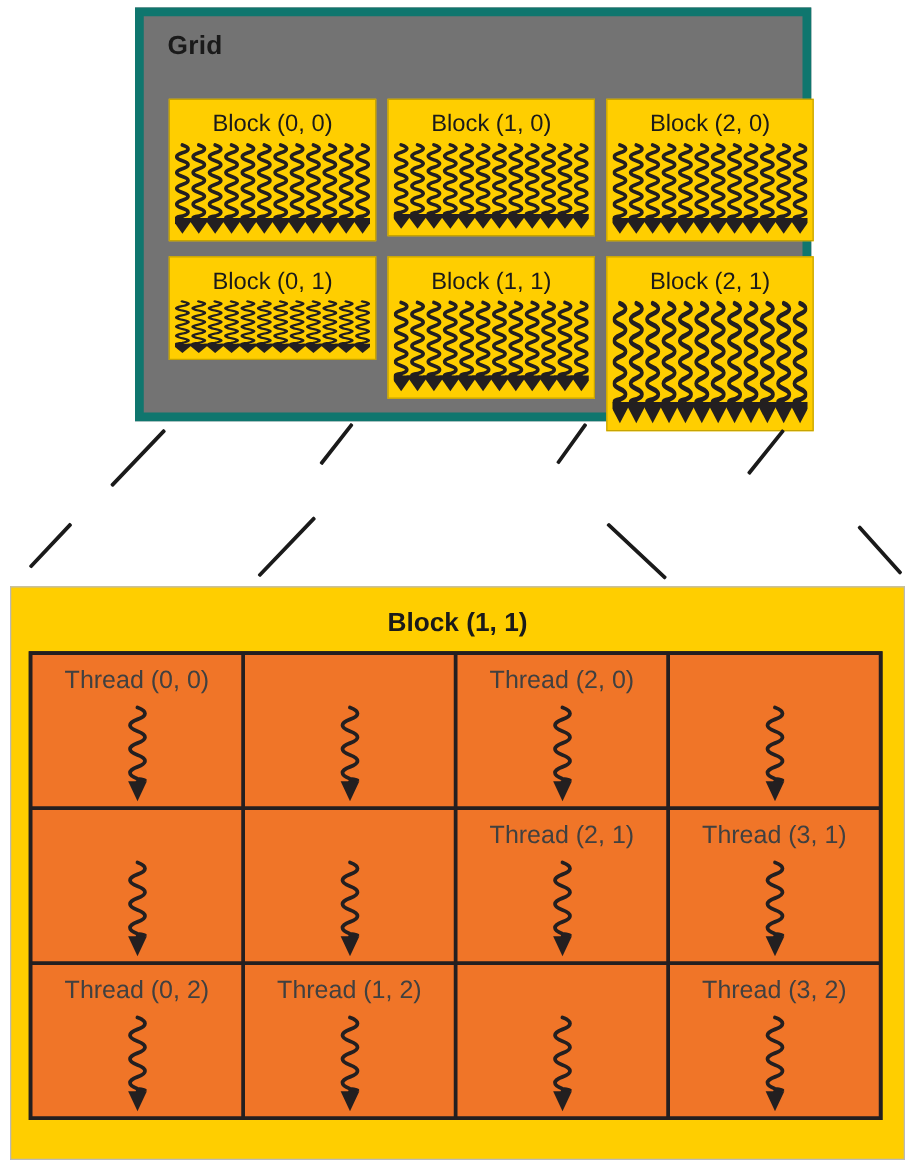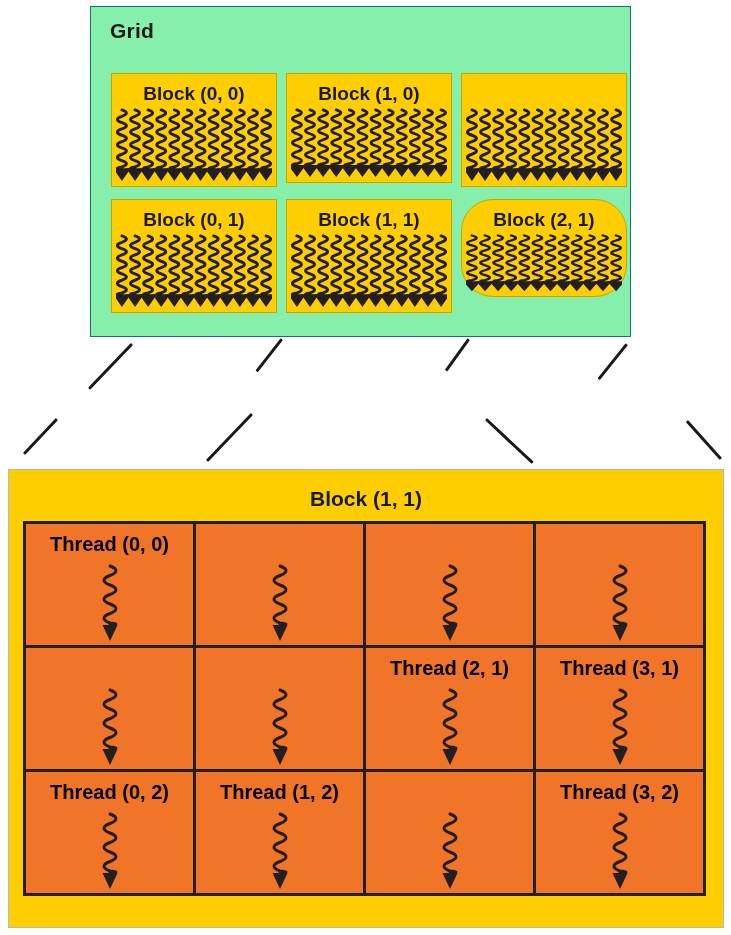--- a/index.html
+++ b/index.html
@@ -11,26 +11,26 @@
     width: 731px;
     height: 935px;
     position: relative;
     overflow: hidden;
     font-family: "Liberation Sans", sans-serif;
   }
 
   
   #grid-panel {
     position: absolute;
-    left: 90px;
+    left: 108px;
     top: 6px;
     width: 541px;
     height: 331px;
-    background: #86efac;
-    border: 1px solid #0f766e;
+    background: #737373;
+    border: 7px solid #0f766e;
     box-sizing: border-box;
   }
   #grid-label {
     position: absolute;
     left: 19px;
     top: 12px;
     font-size: 21px;
     font-weight: bold;
     color: #1a1a1a;
     letter-spacing: 0.2px;
@@ -42,21 +42,21 @@
     border: 1px solid #c7a400;
     box-sizing: border-box;
   }
   .block-label {
     position: absolute;
     left: 0;
     right: 0;
     top: 9px;
     text-align: center;
     font-size: 19px;
-    font-weight: bold;
+    font-weight: normal;
     color: #1a1a1a;
     white-space: nowrap;
   }
   .block-waves {
     position: absolute;
     left: 4px;
     right: 4px;
     top: 34px;
     bottom: 4px;
   }
@@ -111,22 +111,22 @@
     position: relative;
     overflow: hidden;
   }
   .thread-label {
     position: absolute;
     left: 0;
     right: 0;
     top: 9px;
     text-align: center;
     font-size: 20px;
-    font-weight: bold;
-    color: #000000;
+    font-weight: normal;
+    color: #404040;
     white-space: nowrap;
   }
   .thread-wave {
     position: absolute;
     left: 50%;
     margin-left: -14px;
     top: 40px;
     width: 28px;
     height: 78px;
   }
@@ -194,50 +194,51 @@
             <path d="M 125.45454545454547 2 C 131.53454545454548 3.95, 131.53454545454548 6.55, 125.45454545454547 8.5 C 119.37454545454547 10.45, 119.37454545454547 13.05, 125.45454545454547 15 C 131.53454545454548 16.95, 131.53454545454548 19.55, 125.45454545454547 21.5 C 119.37454545454547 23.45, 119.37454545454547 26.05, 125.45454545454547 28 C 131.53454545454548 29.95, 131.53454545454548 32.55, 125.45454545454547 34.5 C 119.37454545454547 36.45, 119.37454545454547 39.05, 125.45454545454547 41 C 131.53454545454548 42.95, 131.53454545454548 45.55, 125.45454545454547 47.5 C 119.37454545454547 49.45, 119.37454545454547 52.05, 125.45454545454547 54 C 131.53454545454548 55.95, 131.53454545454548 58.55, 125.45454545454547 60.5 C 119.37454545454547 61.25, 119.37454545454547 62.25, 125.45454545454547 63" stroke="#231f20" stroke-width="3" fill="none" stroke-linecap="round"></path>
             <polygon points="116.45454545454547,62 134.45454545454547,62 125.45454545454547,75" fill="#231f20"></polygon>
             <path d="M 138.72727272727275 2 C 144.80727272727276 3.95, 144.80727272727276 6.55, 138.72727272727275 8.5 C 132.64727272727274 10.45, 132.64727272727274 13.05, 138.72727272727275 15 C 144.80727272727276 16.95, 144.80727272727276 19.55, 138.72727272727275 21.5 C 132.64727272727274 23.45, 132.64727272727274 26.05, 138.72727272727275 28 C 144.80727272727276 29.95, 144.80727272727276 32.55, 138.72727272727275 34.5 C 132.64727272727274 36.45, 132.64727272727274 39.05, 138.72727272727275 41 C 144.80727272727276 42.95, 144.80727272727276 45.55, 138.72727272727275 47.5 C 132.64727272727274 49.45, 132.64727272727274 52.05, 138.72727272727275 54 C 144.80727272727276 55.95, 144.80727272727276 58.55, 138.72727272727275 60.5 C 132.64727272727274 61.25, 132.64727272727274 62.25, 138.72727272727275 63" stroke="#231f20" stroke-width="3" fill="none" stroke-linecap="round"></path>
             <polygon points="129.72727272727275,62 147.72727272727275,62 138.72727272727275,75" fill="#231f20"></polygon>
             <path d="M 152 2 C 158.08 3.95, 158.08 6.55, 152 8.5 C 145.92 10.45, 145.92 13.05, 152 15 C 158.08 16.95, 158.08 19.55, 152 21.5 C 145.92 23.45, 145.92 26.05, 152 28 C 158.08 29.95, 158.08 32.55, 152 34.5 C 145.92 36.45, 145.92 39.05, 152 41 C 158.08 42.95, 158.08 45.55, 152 47.5 C 145.92 49.45, 145.92 52.05, 152 54 C 158.08 55.95, 158.08 58.55, 152 60.5 C 145.92 61.25, 145.92 62.25, 152 63" stroke="#231f20" stroke-width="3" fill="none" stroke-linecap="round"></path>
             <polygon points="143,62 161,62 152,75" fill="#231f20"></polygon>
           </svg>
         </div>
       </div>
       <div class="block-cell" style="left: 370px; top: 66px; width: 166px; height: 114px;">
-        <div class="block-waves">
-          <svg viewBox="0 0 158 76" preserveAspectRatio="none">
-            <path d="M 6 2 C 12.08 3.95, 12.08 6.55, 6 8.5 C -0.08000000000000007 10.45, -0.08000000000000007 13.05, 6 15 C 12.08 16.95, 12.08 19.55, 6 21.5 C -0.08000000000000007 23.45, -0.08000000000000007 26.05, 6 28 C 12.08 29.95, 12.08 32.55, 6 34.5 C -0.08000000000000007 36.45, -0.08000000000000007 39.05, 6 41 C 12.08 42.95, 12.08 45.55, 6 47.5 C -0.08000000000000007 49.45, -0.08000000000000007 52.05, 6 54 C 12.08 55.95, 12.08 58.55, 6 60.5 C -0.08000000000000007 61.25, -0.08000000000000007 62.25, 6 63" stroke="#231f20" stroke-width="3" fill="none" stroke-linecap="round"></path>
-            <polygon points="-3,62 15,62 6,75" fill="#231f20"></polygon>
-            <path d="M 19.272727272727273 2 C 25.35272727272727 3.95, 25.35272727272727 6.55, 19.272727272727273 8.5 C 13.192727272727273 10.45, 13.192727272727273 13.05, 19.272727272727273 15 C 25.35272727272727 16.95, 25.35272727272727 19.55, 19.272727272727273 21.5 C 13.192727272727273 23.45, 13.192727272727273 26.05, 19.272727272727273 28 C 25.35272727272727 29.95, 25.35272727272727 32.55, 19.272727272727273 34.5 C 13.192727272727273 36.45, 13.192727272727273 39.05, 19.272727272727273 41 C 25.35272727272727 42.95, 25.35272727272727 45.55, 19.272727272727273 47.5 C 13.192727272727273 49.45, 13.192727272727273 52.05, 19.272727272727273 54 C 25.35272727272727 55.95, 25.35272727272727 58.55, 19.272727272727273 60.5 C 13.192727272727273 61.25, 13.192727272727273 62.25, 19.272727272727273 63" stroke="#231f20" stroke-width="3" fill="none" stroke-linecap="round"></path>
-            <polygon points="10.272727272727273,62 28.272727272727273,62 19.272727272727273,75" fill="#231f20"></polygon>
-            <path d="M 32.54545454545455 2 C 38.625454545454545 3.95, 38.625454545454545 6.55, 32.54545454545455 8.5 C 26.46545454545455 10.45, 26.46545454545455 13.05, 32.54545454545455 15 C 38.625454545454545 16.95, 38.625454545454545 19.55, 32.54545454545455 21.5 C 26.46545454545455 23.45, 26.46545454545455 26.05, 32.54545454545455 28 C 38.625454545454545 29.95, 38.625454545454545 32.55, 32.54545454545455 34.5 C 26.46545454545455 36.45, 26.46545454545455 39.05, 32.54545454545455 41 C 38.625454545454545 42.95, 38.625454545454545 45.55, 32.54545454545455 47.5 C 26.46545454545455 49.45, 26.46545454545455 52.05, 32.54545454545455 54 C 38.625454545454545 55.95, 38.625454545454545 58.55, 32.54545454545455 60.5 C 26.46545454545455 61.25, 26.46545454545455 62.25, 32.54545454545455 63" stroke="#231f20" stroke-width="3" fill="none" stroke-linecap="round"></path>
-            <polygon points="23.545454545454547,62 41.54545454545455,62 32.54545454545455,75" fill="#231f20"></polygon>
-            <path d="M 45.81818181818182 2 C 51.89818181818182 3.95, 51.89818181818182 6.55, 45.81818181818182 8.5 C 39.73818181818182 10.45, 39.73818181818182 13.05, 45.81818181818182 15 C 51.89818181818182 16.95, 51.89818181818182 19.55, 45.81818181818182 21.5 C 39.73818181818182 23.45, 39.73818181818182 26.05, 45.81818181818182 28 C 51.89818181818182 29.95, 51.89818181818182 32.55, 45.81818181818182 34.5 C 39.73818181818182 36.45, 39.73818181818182 39.05, 45.81818181818182 41 C 51.89818181818182 42.95, 51.89818181818182 45.55, 45.81818181818182 47.5 C 39.73818181818182 49.45, 39.73818181818182 52.05, 45.81818181818182 54 C 51.89818181818182 55.95, 51.89818181818182 58.55, 45.81818181818182 60.5 C 39.73818181818182 61.25, 39.73818181818182 62.25, 45.81818181818182 63" stroke="#231f20" stroke-width="3" fill="none" stroke-linecap="round"></path>
-            <polygon points="36.81818181818182,62 54.81818181818182,62 45.81818181818182,75" fill="#231f20"></polygon>
-            <path d="M 59.09090909090909 2 C 65.17090909090909 3.95, 65.17090909090909 6.55, 59.09090909090909 8.5 C 53.010909090909095 10.45, 53.010909090909095 13.05, 59.09090909090909 15 C 65.17090909090909 16.95, 65.17090909090909 19.55, 59.09090909090909 21.5 C 53.010909090909095 23.45, 53.010909090909095 26.05, 59.09090909090909 28 C 65.17090909090909 29.95, 65.17090909090909 32.55, 59.09090909090909 34.5 C 53.010909090909095 36.45, 53.010909090909095 39.05, 59.09090909090909 41 C 65.17090909090909 42.95, 65.17090909090909 45.55, 59.09090909090909 47.5 C 53.010909090909095 49.45, 53.010909090909095 52.05, 59.09090909090909 54 C 65.17090909090909 55.95, 65.17090909090909 58.55, 59.09090909090909 60.5 C 53.010909090909095 61.25, 53.010909090909095 62.25, 59.09090909090909 63" stroke="#231f20" stroke-width="3" fill="none" stroke-linecap="round"></path>
-            <polygon points="50.09090909090909,62 68.0909090909091,62 59.09090909090909,75" fill="#231f20"></polygon>
-            <path d="M 72.36363636363637 2 C 78.44363636363637 3.95, 78.44363636363637 6.55, 72.36363636363637 8.5 C 66.28363636363638 10.45, 66.28363636363638 13.05, 72.36363636363637 15 C 78.44363636363637 16.95, 78.44363636363637 19.55, 72.36363636363637 21.5 C 66.28363636363638 23.45, 66.28363636363638 26.05, 72.36363636363637 28 C 78.44363636363637 29.95, 78.44363636363637 32.55, 72.36363636363637 34.5 C 66.28363636363638 36.45, 66.28363636363638 39.05, 72.36363636363637 41 C 78.44363636363637 42.95, 78.44363636363637 45.55, 72.36363636363637 47.5 C 66.28363636363638 49.45, 66.28363636363638 52.05, 72.36363636363637 54 C 78.44363636363637 55.95, 78.44363636363637 58.55, 72.36363636363637 60.5 C 66.28363636363638 61.25, 66.28363636363638 62.25, 72.36363636363637 63" stroke="#231f20" stroke-width="3" fill="none" stroke-linecap="round"></path>
-            <polygon points="63.363636363636374,62 81.36363636363637,62 72.36363636363637,75" fill="#231f20"></polygon>
-            <path d="M 85.63636363636364 2 C 91.71636363636364 3.95, 91.71636363636364 6.55, 85.63636363636364 8.5 C 79.55636363636364 10.45, 79.55636363636364 13.05, 85.63636363636364 15 C 91.71636363636364 16.95, 91.71636363636364 19.55, 85.63636363636364 21.5 C 79.55636363636364 23.45, 79.55636363636364 26.05, 85.63636363636364 28 C 91.71636363636364 29.95, 91.71636363636364 32.55, 85.63636363636364 34.5 C 79.55636363636364 36.45, 79.55636363636364 39.05, 85.63636363636364 41 C 91.71636363636364 42.95, 91.71636363636364 45.55, 85.63636363636364 47.5 C 79.55636363636364 49.45, 79.55636363636364 52.05, 85.63636363636364 54 C 91.71636363636364 55.95, 91.71636363636364 58.55, 85.63636363636364 60.5 C 79.55636363636364 61.25, 79.55636363636364 62.25, 85.63636363636364 63" stroke="#231f20" stroke-width="3" fill="none" stroke-linecap="round"></path>
-            <polygon points="76.63636363636364,62 94.63636363636364,62 85.63636363636364,75" fill="#231f20"></polygon>
-            <path d="M 98.9090909090909 2 C 104.9890909090909 3.95, 104.9890909090909 6.55, 98.9090909090909 8.5 C 92.82909090909091 10.45, 92.82909090909091 13.05, 98.9090909090909 15 C 104.9890909090909 16.95, 104.9890909090909 19.55, 98.9090909090909 21.5 C 92.82909090909091 23.45, 92.82909090909091 26.05, 98.9090909090909 28 C 104.9890909090909 29.95, 104.9890909090909 32.55, 98.9090909090909 34.5 C 92.82909090909091 36.45, 92.82909090909091 39.05, 98.9090909090909 41 C 104.9890909090909 42.95, 104.9890909090909 45.55, 98.9090909090909 47.5 C 92.82909090909091 49.45, 92.82909090909091 52.05, 98.9090909090909 54 C 104.9890909090909 55.95, 104.9890909090909 58.55, 98.9090909090909 60.5 C 92.82909090909091 61.25, 92.82909090909091 62.25, 98.9090909090909 63" stroke="#231f20" stroke-width="3" fill="none" stroke-linecap="round"></path>
-            <polygon points="89.9090909090909,62 107.9090909090909,62 98.9090909090909,75" fill="#231f20"></polygon>
-            <path d="M 112.18181818181819 2 C 118.26181818181819 3.95, 118.26181818181819 6.55, 112.18181818181819 8.5 C 106.10181818181819 10.45, 106.10181818181819 13.05, 112.18181818181819 15 C 118.26181818181819 16.95, 118.26181818181819 19.55, 112.18181818181819 21.5 C 106.10181818181819 23.45, 106.10181818181819 26.05, 112.18181818181819 28 C 118.26181818181819 29.95, 118.26181818181819 32.55, 112.18181818181819 34.5 C 106.10181818181819 36.45, 106.10181818181819 39.05, 112.18181818181819 41 C 118.26181818181819 42.95, 118.26181818181819 45.55, 112.18181818181819 47.5 C 106.10181818181819 49.45, 106.10181818181819 52.05, 112.18181818181819 54 C 118.26181818181819 55.95, 118.26181818181819 58.55, 112.18181818181819 60.5 C 106.10181818181819 61.25, 106.10181818181819 62.25, 112.18181818181819 63" stroke="#231f20" stroke-width="3" fill="none" stroke-linecap="round"></path>
-            <polygon points="103.18181818181819,62 121.18181818181819,62 112.18181818181819,75" fill="#231f20"></polygon>
-            <path d="M 125.45454545454547 2 C 131.53454545454548 3.95, 131.53454545454548 6.55, 125.45454545454547 8.5 C 119.37454545454547 10.45, 119.37454545454547 13.05, 125.45454545454547 15 C 131.53454545454548 16.95, 131.53454545454548 19.55, 125.45454545454547 21.5 C 119.37454545454547 23.45, 119.37454545454547 26.05, 125.45454545454547 28 C 131.53454545454548 29.95, 131.53454545454548 32.55, 125.45454545454547 34.5 C 119.37454545454547 36.45, 119.37454545454547 39.05, 125.45454545454547 41 C 131.53454545454548 42.95, 131.53454545454548 45.55, 125.45454545454547 47.5 C 119.37454545454547 49.45, 119.37454545454547 52.05, 125.45454545454547 54 C 131.53454545454548 55.95, 131.53454545454548 58.55, 125.45454545454547 60.5 C 119.37454545454547 61.25, 119.37454545454547 62.25, 125.45454545454547 63" stroke="#231f20" stroke-width="3" fill="none" stroke-linecap="round"></path>
-            <polygon points="116.45454545454547,62 134.45454545454547,62 125.45454545454547,75" fill="#231f20"></polygon>
-            <path d="M 138.72727272727275 2 C 144.80727272727276 3.95, 144.80727272727276 6.55, 138.72727272727275 8.5 C 132.64727272727274 10.45, 132.64727272727274 13.05, 138.72727272727275 15 C 144.80727272727276 16.95, 144.80727272727276 19.55, 138.72727272727275 21.5 C 132.64727272727274 23.45, 132.64727272727274 26.05, 138.72727272727275 28 C 144.80727272727276 29.95, 144.80727272727276 32.55, 138.72727272727275 34.5 C 132.64727272727274 36.45, 132.64727272727274 39.05, 138.72727272727275 41 C 144.80727272727276 42.95, 144.80727272727276 45.55, 138.72727272727275 47.5 C 132.64727272727274 49.45, 132.64727272727274 52.05, 138.72727272727275 54 C 144.80727272727276 55.95, 144.80727272727276 58.55, 138.72727272727275 60.5 C 132.64727272727274 61.25, 132.64727272727274 62.25, 138.72727272727275 63" stroke="#231f20" stroke-width="3" fill="none" stroke-linecap="round"></path>
-            <polygon points="129.72727272727275,62 147.72727272727275,62 138.72727272727275,75" fill="#231f20"></polygon>
-            <path d="M 152 2 C 158.08 3.95, 158.08 6.55, 152 8.5 C 145.92 10.45, 145.92 13.05, 152 15 C 158.08 16.95, 158.08 19.55, 152 21.5 C 145.92 23.45, 145.92 26.05, 152 28 C 158.08 29.95, 158.08 32.55, 152 34.5 C 145.92 36.45, 145.92 39.05, 152 41 C 158.08 42.95, 158.08 45.55, 152 47.5 C 145.92 49.45, 145.92 52.05, 152 54 C 158.08 55.95, 158.08 58.55, 152 60.5 C 145.92 61.25, 145.92 62.25, 152 63" stroke="#231f20" stroke-width="3" fill="none" stroke-linecap="round"></path>
-            <polygon points="143,62 161,62 152,75" fill="#231f20"></polygon>
-          </svg>
-        </div>
-      </div>
-      <div class="block-cell" style="left: 20px; top: 192px; width: 166px; height: 114px;">
+        <div class="block-label">Block (2, 0)</div>
+        <div class="block-waves">
+          <svg viewBox="0 0 158 76" preserveAspectRatio="none">
+            <path d="M 6 2 C 12.08 3.95, 12.08 6.55, 6 8.5 C -0.08000000000000007 10.45, -0.08000000000000007 13.05, 6 15 C 12.08 16.95, 12.08 19.55, 6 21.5 C -0.08000000000000007 23.45, -0.08000000000000007 26.05, 6 28 C 12.08 29.95, 12.08 32.55, 6 34.5 C -0.08000000000000007 36.45, -0.08000000000000007 39.05, 6 41 C 12.08 42.95, 12.08 45.55, 6 47.5 C -0.08000000000000007 49.45, -0.08000000000000007 52.05, 6 54 C 12.08 55.95, 12.08 58.55, 6 60.5 C -0.08000000000000007 61.25, -0.08000000000000007 62.25, 6 63" stroke="#231f20" stroke-width="3" fill="none" stroke-linecap="round"></path>
+            <polygon points="-3,62 15,62 6,75" fill="#231f20"></polygon>
+            <path d="M 19.272727272727273 2 C 25.35272727272727 3.95, 25.35272727272727 6.55, 19.272727272727273 8.5 C 13.192727272727273 10.45, 13.192727272727273 13.05, 19.272727272727273 15 C 25.35272727272727 16.95, 25.35272727272727 19.55, 19.272727272727273 21.5 C 13.192727272727273 23.45, 13.192727272727273 26.05, 19.272727272727273 28 C 25.35272727272727 29.95, 25.35272727272727 32.55, 19.272727272727273 34.5 C 13.192727272727273 36.45, 13.192727272727273 39.05, 19.272727272727273 41 C 25.35272727272727 42.95, 25.35272727272727 45.55, 19.272727272727273 47.5 C 13.192727272727273 49.45, 13.192727272727273 52.05, 19.272727272727273 54 C 25.35272727272727 55.95, 25.35272727272727 58.55, 19.272727272727273 60.5 C 13.192727272727273 61.25, 13.192727272727273 62.25, 19.272727272727273 63" stroke="#231f20" stroke-width="3" fill="none" stroke-linecap="round"></path>
+            <polygon points="10.272727272727273,62 28.272727272727273,62 19.272727272727273,75" fill="#231f20"></polygon>
+            <path d="M 32.54545454545455 2 C 38.625454545454545 3.95, 38.625454545454545 6.55, 32.54545454545455 8.5 C 26.46545454545455 10.45, 26.46545454545455 13.05, 32.54545454545455 15 C 38.625454545454545 16.95, 38.625454545454545 19.55, 32.54545454545455 21.5 C 26.46545454545455 23.45, 26.46545454545455 26.05, 32.54545454545455 28 C 38.625454545454545 29.95, 38.625454545454545 32.55, 32.54545454545455 34.5 C 26.46545454545455 36.45, 26.46545454545455 39.05, 32.54545454545455 41 C 38.625454545454545 42.95, 38.625454545454545 45.55, 32.54545454545455 47.5 C 26.46545454545455 49.45, 26.46545454545455 52.05, 32.54545454545455 54 C 38.625454545454545 55.95, 38.625454545454545 58.55, 32.54545454545455 60.5 C 26.46545454545455 61.25, 26.46545454545455 62.25, 32.54545454545455 63" stroke="#231f20" stroke-width="3" fill="none" stroke-linecap="round"></path>
+            <polygon points="23.545454545454547,62 41.54545454545455,62 32.54545454545455,75" fill="#231f20"></polygon>
+            <path d="M 45.81818181818182 2 C 51.89818181818182 3.95, 51.89818181818182 6.55, 45.81818181818182 8.5 C 39.73818181818182 10.45, 39.73818181818182 13.05, 45.81818181818182 15 C 51.89818181818182 16.95, 51.89818181818182 19.55, 45.81818181818182 21.5 C 39.73818181818182 23.45, 39.73818181818182 26.05, 45.81818181818182 28 C 51.89818181818182 29.95, 51.89818181818182 32.55, 45.81818181818182 34.5 C 39.73818181818182 36.45, 39.73818181818182 39.05, 45.81818181818182 41 C 51.89818181818182 42.95, 51.89818181818182 45.55, 45.81818181818182 47.5 C 39.73818181818182 49.45, 39.73818181818182 52.05, 45.81818181818182 54 C 51.89818181818182 55.95, 51.89818181818182 58.55, 45.81818181818182 60.5 C 39.73818181818182 61.25, 39.73818181818182 62.25, 45.81818181818182 63" stroke="#231f20" stroke-width="3" fill="none" stroke-linecap="round"></path>
+            <polygon points="36.81818181818182,62 54.81818181818182,62 45.81818181818182,75" fill="#231f20"></polygon>
+            <path d="M 59.09090909090909 2 C 65.17090909090909 3.95, 65.17090909090909 6.55, 59.09090909090909 8.5 C 53.010909090909095 10.45, 53.010909090909095 13.05, 59.09090909090909 15 C 65.17090909090909 16.95, 65.17090909090909 19.55, 59.09090909090909 21.5 C 53.010909090909095 23.45, 53.010909090909095 26.05, 59.09090909090909 28 C 65.17090909090909 29.95, 65.17090909090909 32.55, 59.09090909090909 34.5 C 53.010909090909095 36.45, 53.010909090909095 39.05, 59.09090909090909 41 C 65.17090909090909 42.95, 65.17090909090909 45.55, 59.09090909090909 47.5 C 53.010909090909095 49.45, 53.010909090909095 52.05, 59.09090909090909 54 C 65.17090909090909 55.95, 65.17090909090909 58.55, 59.09090909090909 60.5 C 53.010909090909095 61.25, 53.010909090909095 62.25, 59.09090909090909 63" stroke="#231f20" stroke-width="3" fill="none" stroke-linecap="round"></path>
+            <polygon points="50.09090909090909,62 68.0909090909091,62 59.09090909090909,75" fill="#231f20"></polygon>
+            <path d="M 72.36363636363637 2 C 78.44363636363637 3.95, 78.44363636363637 6.55, 72.36363636363637 8.5 C 66.28363636363638 10.45, 66.28363636363638 13.05, 72.36363636363637 15 C 78.44363636363637 16.95, 78.44363636363637 19.55, 72.36363636363637 21.5 C 66.28363636363638 23.45, 66.28363636363638 26.05, 72.36363636363637 28 C 78.44363636363637 29.95, 78.44363636363637 32.55, 72.36363636363637 34.5 C 66.28363636363638 36.45, 66.28363636363638 39.05, 72.36363636363637 41 C 78.44363636363637 42.95, 78.44363636363637 45.55, 72.36363636363637 47.5 C 66.28363636363638 49.45, 66.28363636363638 52.05, 72.36363636363637 54 C 78.44363636363637 55.95, 78.44363636363637 58.55, 72.36363636363637 60.5 C 66.28363636363638 61.25, 66.28363636363638 62.25, 72.36363636363637 63" stroke="#231f20" stroke-width="3" fill="none" stroke-linecap="round"></path>
+            <polygon points="63.363636363636374,62 81.36363636363637,62 72.36363636363637,75" fill="#231f20"></polygon>
+            <path d="M 85.63636363636364 2 C 91.71636363636364 3.95, 91.71636363636364 6.55, 85.63636363636364 8.5 C 79.55636363636364 10.45, 79.55636363636364 13.05, 85.63636363636364 15 C 91.71636363636364 16.95, 91.71636363636364 19.55, 85.63636363636364 21.5 C 79.55636363636364 23.45, 79.55636363636364 26.05, 85.63636363636364 28 C 91.71636363636364 29.95, 91.71636363636364 32.55, 85.63636363636364 34.5 C 79.55636363636364 36.45, 79.55636363636364 39.05, 85.63636363636364 41 C 91.71636363636364 42.95, 91.71636363636364 45.55, 85.63636363636364 47.5 C 79.55636363636364 49.45, 79.55636363636364 52.05, 85.63636363636364 54 C 91.71636363636364 55.95, 91.71636363636364 58.55, 85.63636363636364 60.5 C 79.55636363636364 61.25, 79.55636363636364 62.25, 85.63636363636364 63" stroke="#231f20" stroke-width="3" fill="none" stroke-linecap="round"></path>
+            <polygon points="76.63636363636364,62 94.63636363636364,62 85.63636363636364,75" fill="#231f20"></polygon>
+            <path d="M 98.9090909090909 2 C 104.9890909090909 3.95, 104.9890909090909 6.55, 98.9090909090909 8.5 C 92.82909090909091 10.45, 92.82909090909091 13.05, 98.9090909090909 15 C 104.9890909090909 16.95, 104.9890909090909 19.55, 98.9090909090909 21.5 C 92.82909090909091 23.45, 92.82909090909091 26.05, 98.9090909090909 28 C 104.9890909090909 29.95, 104.9890909090909 32.55, 98.9090909090909 34.5 C 92.82909090909091 36.45, 92.82909090909091 39.05, 98.9090909090909 41 C 104.9890909090909 42.95, 104.9890909090909 45.55, 98.9090909090909 47.5 C 92.82909090909091 49.45, 92.82909090909091 52.05, 98.9090909090909 54 C 104.9890909090909 55.95, 104.9890909090909 58.55, 98.9090909090909 60.5 C 92.82909090909091 61.25, 92.82909090909091 62.25, 98.9090909090909 63" stroke="#231f20" stroke-width="3" fill="none" stroke-linecap="round"></path>
+            <polygon points="89.9090909090909,62 107.9090909090909,62 98.9090909090909,75" fill="#231f20"></polygon>
+            <path d="M 112.18181818181819 2 C 118.26181818181819 3.95, 118.26181818181819 6.55, 112.18181818181819 8.5 C 106.10181818181819 10.45, 106.10181818181819 13.05, 112.18181818181819 15 C 118.26181818181819 16.95, 118.26181818181819 19.55, 112.18181818181819 21.5 C 106.10181818181819 23.45, 106.10181818181819 26.05, 112.18181818181819 28 C 118.26181818181819 29.95, 118.26181818181819 32.55, 112.18181818181819 34.5 C 106.10181818181819 36.45, 106.10181818181819 39.05, 112.18181818181819 41 C 118.26181818181819 42.95, 118.26181818181819 45.55, 112.18181818181819 47.5 C 106.10181818181819 49.45, 106.10181818181819 52.05, 112.18181818181819 54 C 118.26181818181819 55.95, 118.26181818181819 58.55, 112.18181818181819 60.5 C 106.10181818181819 61.25, 106.10181818181819 62.25, 112.18181818181819 63" stroke="#231f20" stroke-width="3" fill="none" stroke-linecap="round"></path>
+            <polygon points="103.18181818181819,62 121.18181818181819,62 112.18181818181819,75" fill="#231f20"></polygon>
+            <path d="M 125.45454545454547 2 C 131.53454545454548 3.95, 131.53454545454548 6.55, 125.45454545454547 8.5 C 119.37454545454547 10.45, 119.37454545454547 13.05, 125.45454545454547 15 C 131.53454545454548 16.95, 131.53454545454548 19.55, 125.45454545454547 21.5 C 119.37454545454547 23.45, 119.37454545454547 26.05, 125.45454545454547 28 C 131.53454545454548 29.95, 131.53454545454548 32.55, 125.45454545454547 34.5 C 119.37454545454547 36.45, 119.37454545454547 39.05, 125.45454545454547 41 C 131.53454545454548 42.95, 131.53454545454548 45.55, 125.45454545454547 47.5 C 119.37454545454547 49.45, 119.37454545454547 52.05, 125.45454545454547 54 C 131.53454545454548 55.95, 131.53454545454548 58.55, 125.45454545454547 60.5 C 119.37454545454547 61.25, 119.37454545454547 62.25, 125.45454545454547 63" stroke="#231f20" stroke-width="3" fill="none" stroke-linecap="round"></path>
+            <polygon points="116.45454545454547,62 134.45454545454547,62 125.45454545454547,75" fill="#231f20"></polygon>
+            <path d="M 138.72727272727275 2 C 144.80727272727276 3.95, 144.80727272727276 6.55, 138.72727272727275 8.5 C 132.64727272727274 10.45, 132.64727272727274 13.05, 138.72727272727275 15 C 144.80727272727276 16.95, 144.80727272727276 19.55, 138.72727272727275 21.5 C 132.64727272727274 23.45, 132.64727272727274 26.05, 138.72727272727275 28 C 144.80727272727276 29.95, 144.80727272727276 32.55, 138.72727272727275 34.5 C 132.64727272727274 36.45, 132.64727272727274 39.05, 138.72727272727275 41 C 144.80727272727276 42.95, 144.80727272727276 45.55, 138.72727272727275 47.5 C 132.64727272727274 49.45, 132.64727272727274 52.05, 138.72727272727275 54 C 144.80727272727276 55.95, 144.80727272727276 58.55, 138.72727272727275 60.5 C 132.64727272727274 61.25, 132.64727272727274 62.25, 138.72727272727275 63" stroke="#231f20" stroke-width="3" fill="none" stroke-linecap="round"></path>
+            <polygon points="129.72727272727275,62 147.72727272727275,62 138.72727272727275,75" fill="#231f20"></polygon>
+            <path d="M 152 2 C 158.08 3.95, 158.08 6.55, 152 8.5 C 145.92 10.45, 145.92 13.05, 152 15 C 158.08 16.95, 158.08 19.55, 152 21.5 C 145.92 23.45, 145.92 26.05, 152 28 C 158.08 29.95, 158.08 32.55, 152 34.5 C 145.92 36.45, 145.92 39.05, 152 41 C 158.08 42.95, 158.08 45.55, 152 47.5 C 145.92 49.45, 145.92 52.05, 152 54 C 158.08 55.95, 158.08 58.55, 152 60.5 C 145.92 61.25, 145.92 62.25, 152 63" stroke="#231f20" stroke-width="3" fill="none" stroke-linecap="round"></path>
+            <polygon points="143,62 161,62 152,75" fill="#231f20"></polygon>
+          </svg>
+        </div>
+      </div>
+      <div class="block-cell" style="left: 20px; top: 192px; width: 166px; height: 83px;">
         <div class="block-label">Block (0, 1)</div>
         <div class="block-waves">
           <svg viewBox="0 0 158 76" preserveAspectRatio="none">
             <path d="M 6 2 C 12.08 3.95, 12.08 6.55, 6 8.5 C -0.08000000000000007 10.45, -0.08000000000000007 13.05, 6 15 C 12.08 16.95, 12.08 19.55, 6 21.5 C -0.08000000000000007 23.45, -0.08000000000000007 26.05, 6 28 C 12.08 29.95, 12.08 32.55, 6 34.5 C -0.08000000000000007 36.45, -0.08000000000000007 39.05, 6 41 C 12.08 42.95, 12.08 45.55, 6 47.5 C -0.08000000000000007 49.45, -0.08000000000000007 52.05, 6 54 C 12.08 55.95, 12.08 58.55, 6 60.5 C -0.08000000000000007 61.25, -0.08000000000000007 62.25, 6 63" stroke="#231f20" stroke-width="3" fill="none" stroke-linecap="round"></path>
             <polygon points="-3,62 15,62 6,75" fill="#231f20"></polygon>
             <path d="M 19.272727272727273 2 C 25.35272727272727 3.95, 25.35272727272727 6.55, 19.272727272727273 8.5 C 13.192727272727273 10.45, 13.192727272727273 13.05, 19.272727272727273 15 C 25.35272727272727 16.95, 25.35272727272727 19.55, 19.272727272727273 21.5 C 13.192727272727273 23.45, 13.192727272727273 26.05, 19.272727272727273 28 C 25.35272727272727 29.95, 25.35272727272727 32.55, 19.272727272727273 34.5 C 13.192727272727273 36.45, 13.192727272727273 39.05, 19.272727272727273 41 C 25.35272727272727 42.95, 25.35272727272727 45.55, 19.272727272727273 47.5 C 13.192727272727273 49.45, 13.192727272727273 52.05, 19.272727272727273 54 C 25.35272727272727 55.95, 25.35272727272727 58.55, 19.272727272727273 60.5 C 13.192727272727273 61.25, 13.192727272727273 62.25, 19.272727272727273 63" stroke="#231f20" stroke-width="3" fill="none" stroke-linecap="round"></path>
             <polygon points="10.272727272727273,62 28.272727272727273,62 19.272727272727273,75" fill="#231f20"></polygon>
             <path d="M 32.54545454545455 2 C 38.625454545454545 3.95, 38.625454545454545 6.55, 32.54545454545455 8.5 C 26.46545454545455 10.45, 26.46545454545455 13.05, 32.54545454545455 15 C 38.625454545454545 16.95, 38.625454545454545 19.55, 32.54545454545455 21.5 C 26.46545454545455 23.45, 26.46545454545455 26.05, 32.54545454545455 28 C 38.625454545454545 29.95, 38.625454545454545 32.55, 32.54545454545455 34.5 C 26.46545454545455 36.45, 26.46545454545455 39.05, 32.54545454545455 41 C 38.625454545454545 42.95, 38.625454545454545 45.55, 32.54545454545455 47.5 C 26.46545454545455 49.45, 26.46545454545455 52.05, 32.54545454545455 54 C 38.625454545454545 55.95, 38.625454545454545 58.55, 32.54545454545455 60.5 C 26.46545454545455 61.25, 26.46545454545455 62.25, 32.54545454545455 63" stroke="#231f20" stroke-width="3" fill="none" stroke-linecap="round"></path>
             <polygon points="23.545454545454547,62 41.54545454545455,62 32.54545454545455,75" fill="#231f20"></polygon>
             <path d="M 45.81818181818182 2 C 51.89818181818182 3.95, 51.89818181818182 6.55, 45.81818181818182 8.5 C 39.73818181818182 10.45, 39.73818181818182 13.05, 45.81818181818182 15 C 51.89818181818182 16.95, 51.89818181818182 19.55, 45.81818181818182 21.5 C 39.73818181818182 23.45, 39.73818181818182 26.05, 45.81818181818182 28 C 51.89818181818182 29.95, 51.89818181818182 32.55, 45.81818181818182 34.5 C 39.73818181818182 36.45, 39.73818181818182 39.05, 45.81818181818182 41 C 51.89818181818182 42.95, 51.89818181818182 45.55, 45.81818181818182 47.5 C 39.73818181818182 49.45, 39.73818181818182 52.05, 45.81818181818182 54 C 51.89818181818182 55.95, 51.89818181818182 58.55, 45.81818181818182 60.5 C 39.73818181818182 61.25, 39.73818181818182 62.25, 45.81818181818182 63" stroke="#231f20" stroke-width="3" fill="none" stroke-linecap="round"></path>
@@ -285,21 +286,21 @@
             <polygon points="103.18181818181819,62 121.18181818181819,62 112.18181818181819,75" fill="#231f20"></polygon>
             <path d="M 125.45454545454547 2 C 131.53454545454548 3.95, 131.53454545454548 6.55, 125.45454545454547 8.5 C 119.37454545454547 10.45, 119.37454545454547 13.05, 125.45454545454547 15 C 131.53454545454548 16.95, 131.53454545454548 19.55, 125.45454545454547 21.5 C 119.37454545454547 23.45, 119.37454545454547 26.05, 125.45454545454547 28 C 131.53454545454548 29.95, 131.53454545454548 32.55, 125.45454545454547 34.5 C 119.37454545454547 36.45, 119.37454545454547 39.05, 125.45454545454547 41 C 131.53454545454548 42.95, 131.53454545454548 45.55, 125.45454545454547 47.5 C 119.37454545454547 49.45, 119.37454545454547 52.05, 125.45454545454547 54 C 131.53454545454548 55.95, 131.53454545454548 58.55, 125.45454545454547 60.5 C 119.37454545454547 61.25, 119.37454545454547 62.25, 125.45454545454547 63" stroke="#231f20" stroke-width="3" fill="none" stroke-linecap="round"></path>
             <polygon points="116.45454545454547,62 134.45454545454547,62 125.45454545454547,75" fill="#231f20"></polygon>
             <path d="M 138.72727272727275 2 C 144.80727272727276 3.95, 144.80727272727276 6.55, 138.72727272727275 8.5 C 132.64727272727274 10.45, 132.64727272727274 13.05, 138.72727272727275 15 C 144.80727272727276 16.95, 144.80727272727276 19.55, 138.72727272727275 21.5 C 132.64727272727274 23.45, 132.64727272727274 26.05, 138.72727272727275 28 C 144.80727272727276 29.95, 144.80727272727276 32.55, 138.72727272727275 34.5 C 132.64727272727274 36.45, 132.64727272727274 39.05, 138.72727272727275 41 C 144.80727272727276 42.95, 144.80727272727276 45.55, 138.72727272727275 47.5 C 132.64727272727274 49.45, 132.64727272727274 52.05, 138.72727272727275 54 C 144.80727272727276 55.95, 144.80727272727276 58.55, 138.72727272727275 60.5 C 132.64727272727274 61.25, 132.64727272727274 62.25, 138.72727272727275 63" stroke="#231f20" stroke-width="3" fill="none" stroke-linecap="round"></path>
             <polygon points="129.72727272727275,62 147.72727272727275,62 138.72727272727275,75" fill="#231f20"></polygon>
             <path d="M 152 2 C 158.08 3.95, 158.08 6.55, 152 8.5 C 145.92 10.45, 145.92 13.05, 152 15 C 158.08 16.95, 158.08 19.55, 152 21.5 C 145.92 23.45, 145.92 26.05, 152 28 C 158.08 29.95, 158.08 32.55, 152 34.5 C 145.92 36.45, 145.92 39.05, 152 41 C 158.08 42.95, 158.08 45.55, 152 47.5 C 145.92 49.45, 145.92 52.05, 152 54 C 158.08 55.95, 158.08 58.55, 152 60.5 C 145.92 61.25, 145.92 62.25, 152 63" stroke="#231f20" stroke-width="3" fill="none" stroke-linecap="round"></path>
             <polygon points="143,62 161,62 152,75" fill="#231f20"></polygon>
           </svg>
         </div>
       </div>
-      <div class="block-cell" style="left: 370px; top: 192px; width: 166px; height: 98px; border-radius: 32px;">
+      <div class="block-cell" style="left: 370px; top: 192px; width: 166px; height: 140px;">
         <div class="block-label">Block (2, 1)</div>
         <div class="block-waves">
           <svg viewBox="0 0 158 76" preserveAspectRatio="none">
             <path d="M 6 2 C 12.08 3.95, 12.08 6.55, 6 8.5 C -0.08000000000000007 10.45, -0.08000000000000007 13.05, 6 15 C 12.08 16.95, 12.08 19.55, 6 21.5 C -0.08000000000000007 23.45, -0.08000000000000007 26.05, 6 28 C 12.08 29.95, 12.08 32.55, 6 34.5 C -0.08000000000000007 36.45, -0.08000000000000007 39.05, 6 41 C 12.08 42.95, 12.08 45.55, 6 47.5 C -0.08000000000000007 49.45, -0.08000000000000007 52.05, 6 54 C 12.08 55.95, 12.08 58.55, 6 60.5 C -0.08000000000000007 61.25, -0.08000000000000007 62.25, 6 63" stroke="#231f20" stroke-width="3" fill="none" stroke-linecap="round"></path>
             <polygon points="-3,62 15,62 6,75" fill="#231f20"></polygon>
             <path d="M 19.272727272727273 2 C 25.35272727272727 3.95, 25.35272727272727 6.55, 19.272727272727273 8.5 C 13.192727272727273 10.45, 13.192727272727273 13.05, 19.272727272727273 15 C 25.35272727272727 16.95, 25.35272727272727 19.55, 19.272727272727273 21.5 C 13.192727272727273 23.45, 13.192727272727273 26.05, 19.272727272727273 28 C 25.35272727272727 29.95, 25.35272727272727 32.55, 19.272727272727273 34.5 C 13.192727272727273 36.45, 13.192727272727273 39.05, 19.272727272727273 41 C 25.35272727272727 42.95, 25.35272727272727 45.55, 19.272727272727273 47.5 C 13.192727272727273 49.45, 13.192727272727273 52.05, 19.272727272727273 54 C 25.35272727272727 55.95, 25.35272727272727 58.55, 19.272727272727273 60.5 C 13.192727272727273 61.25, 13.192727272727273 62.25, 19.272727272727273 63" stroke="#231f20" stroke-width="3" fill="none" stroke-linecap="round"></path>
             <polygon points="10.272727272727273,62 28.272727272727273,62 19.272727272727273,75" fill="#231f20"></polygon>
             <path d="M 32.54545454545455 2 C 38.625454545454545 3.95, 38.625454545454545 6.55, 32.54545454545455 8.5 C 26.46545454545455 10.45, 26.46545454545455 13.05, 32.54545454545455 15 C 38.625454545454545 16.95, 38.625454545454545 19.55, 32.54545454545455 21.5 C 26.46545454545455 23.45, 26.46545454545455 26.05, 32.54545454545455 28 C 38.625454545454545 29.95, 38.625454545454545 32.55, 32.54545454545455 34.5 C 26.46545454545455 36.45, 26.46545454545455 39.05, 32.54545454545455 41 C 38.625454545454545 42.95, 38.625454545454545 45.55, 32.54545454545455 47.5 C 26.46545454545455 49.45, 26.46545454545455 52.05, 32.54545454545455 54 C 38.625454545454545 55.95, 38.625454545454545 58.55, 32.54545454545455 60.5 C 26.46545454545455 61.25, 26.46545454545455 62.25, 32.54545454545455 63" stroke="#231f20" stroke-width="3" fill="none" stroke-linecap="round"></path>
             <polygon points="23.545454545454547,62 41.54545454545455,62 32.54545454545455,75" fill="#231f20"></polygon>
             <path d="M 45.81818181818182 2 C 51.89818181818182 3.95, 51.89818181818182 6.55, 45.81818181818182 8.5 C 39.73818181818182 10.45, 39.73818181818182 13.05, 45.81818181818182 15 C 51.89818181818182 16.95, 51.89818181818182 19.55, 45.81818181818182 21.5 C 39.73818181818182 23.45, 39.73818181818182 26.05, 45.81818181818182 28 C 51.89818181818182 29.95, 51.89818181818182 32.55, 45.81818181818182 34.5 C 39.73818181818182 36.45, 39.73818181818182 39.05, 45.81818181818182 41 C 51.89818181818182 42.95, 51.89818181818182 45.55, 45.81818181818182 47.5 C 39.73818181818182 49.45, 39.73818181818182 52.05, 45.81818181818182 54 C 51.89818181818182 55.95, 51.89818181818182 58.55, 45.81818181818182 60.5 C 39.73818181818182 61.25, 39.73818181818182 62.25, 45.81818181818182 63" stroke="#231f20" stroke-width="3" fill="none" stroke-linecap="round"></path>
@@ -351,20 +352,21 @@
       </div>
       <div class="thread-cell">
         <div class="thread-wave">
           <svg viewBox="0 0 28 78">
             <path d="M 14 2 C 21.98 4.85, 21.98 8.649999999999999, 14 11.5 C 6.0200000000000005 14.35, 6.0200000000000005 18.15, 14 21 C 21.98 23.85, 21.98 27.65, 14 30.5 C 6.0200000000000005 33.35, 6.0200000000000005 37.15, 14 40 C 21.98 42.85, 21.98 46.65, 14 49.5 C 6.0200000000000005 52.35, 6.0200000000000005 56.15, 14 59 C 21.98 59.6, 21.98 60.4, 14 61" stroke="#231f20" stroke-width="3" fill="none" stroke-linecap="round"></path>
             <polygon points="6.5,61 21.5,61 14,77" fill="#231f20"></polygon>
           </svg>
         </div>
       </div>
       <div class="thread-cell">
+        <div class="thread-label">Thread (2, 0)</div>
         <div class="thread-wave">
           <svg viewBox="0 0 28 78">
             <path d="M 14 2 C 21.98 4.85, 21.98 8.649999999999999, 14 11.5 C 6.0200000000000005 14.35, 6.0200000000000005 18.15, 14 21 C 21.98 23.85, 21.98 27.65, 14 30.5 C 6.0200000000000005 33.35, 6.0200000000000005 37.15, 14 40 C 21.98 42.85, 21.98 46.65, 14 49.5 C 6.0200000000000005 52.35, 6.0200000000000005 56.15, 14 59 C 21.98 59.6, 21.98 60.4, 14 61" stroke="#231f20" stroke-width="3" fill="none" stroke-linecap="round"></path>
             <polygon points="6.5,61 21.5,61 14,77" fill="#231f20"></polygon>
           </svg>
         </div>
       </div>
       <div class="thread-cell">
         <div class="thread-wave">
           <svg viewBox="0 0 28 78">

